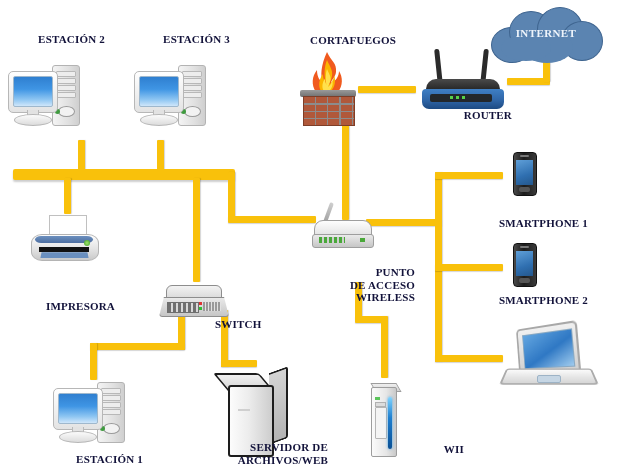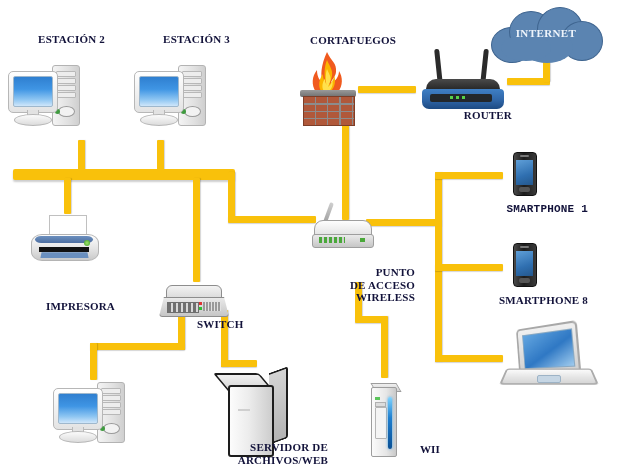--- a/index.html
+++ b/index.html
@@ -260,36 +260,37 @@
   <div class="lbl" style="left:15px; top:300px; width:100px;">IMPRESORA</div>
 
   <div class="dev sw" style="left:159px; top:285px;">
     <div class="top"></div>
       <div class="low"></div>
     <div class="ports"></div>
     <div class="l1"></div>
       <div class="l2"></div>
     <div class="vents"></div>
   </div>
-  <div class="lbl" style="left:197px; top:318px; width:70px; text-align:left;">SWITCH</div>
+  <div class="lbl" style="left:215px; top:318px; width:70px; text-align:left;">SWITCH</div>
 
   <div class="dev ws" style="left:53px; top:382px;">
     <div class="twr">
       <div class="bay" style="top:5px;"></div>
         <div class="bay" style="top:12px;"></div>
       <div class="bay" style="top:19px;"></div>
         <div class="bay" style="top:26px;"></div>
       <div class="knob"></div>
     </div>
     <div class="mon">
         <div class="scr"></div>
       </div>
     <div class="neck"></div>
       <div class="base"></div>
   </div>
+  <div class="lbl" style="left:38px; top:453px; width:105px;">ESTACIÓN 1</div>
 
   <div class="dev srv" style="left:228px; top:373px;">
     <div class="side"></div>
       <div class="topf"></div>
     <div class="front">
         <div class="dsh"></div>
       </div>
   </div>
   <div class="lbl" style="left:192px; top:441px; width:136px;">SERVIDOR DE
 ARCHIVOS/WEB</div>
@@ -345,41 +346,41 @@
   <div class="lbl" style="left:295px; top:266px; width:120px;">PUNTO
 DE ACCESO
 WIRELESS</div>
 
   <div class="dev sp" style="left:513px; top:152px;">
     <div class="shell"></div>
       <div class="spk"></div>
       <div class="scr2"></div>
       <div class="btn"></div>
   </div>
-  <div class="lbl" style="left:470px; top:203px; width:118px;font-family:Liberation Mono, monospace;">SMARTPHONE 1</div>
+  <div class="lbl" style="left:470px; top:217px; width:118px;">SMARTPHONE 1</div>
 
   <div class="dev sp" style="left:513px; top:243px;">
     <div class="shell"></div>
       <div class="spk"></div>
       <div class="scr2"></div>
       <div class="btn"></div>
   </div>
-  <div class="lbl" style="left:470px; top:294px; width:118px;">SMARTPHONE 8</div>
+  <div class="lbl" style="left:470px; top:294px; width:118px;">SMARTPHONE 2</div>
 
   <div class="dev lap" style="left:503px; top:325px;">
     <div class="lid">
         <div class="lscr"></div>
       </div>
     <div class="kb"></div>
     <div class="pad"></div>
   </div>
 
   <div class="dev wii" style="left:371px; top:383px;">
     <div class="wtop"></div>
     <div class="wbody"></div>
     <div class="wl"></div>
       <div class="wb"></div>
     <div class="slot2"></div>
     <div class="glow"></div>
   </div>
-  <div class="lbl" style="left:408px; top:443px; width:44px; text-align:center;">WII</div>
+  <div class="lbl" style="left:420px; top:443px; width:44px; text-align:right;">WII</div>
 
 </div>
 
 </body></html>

